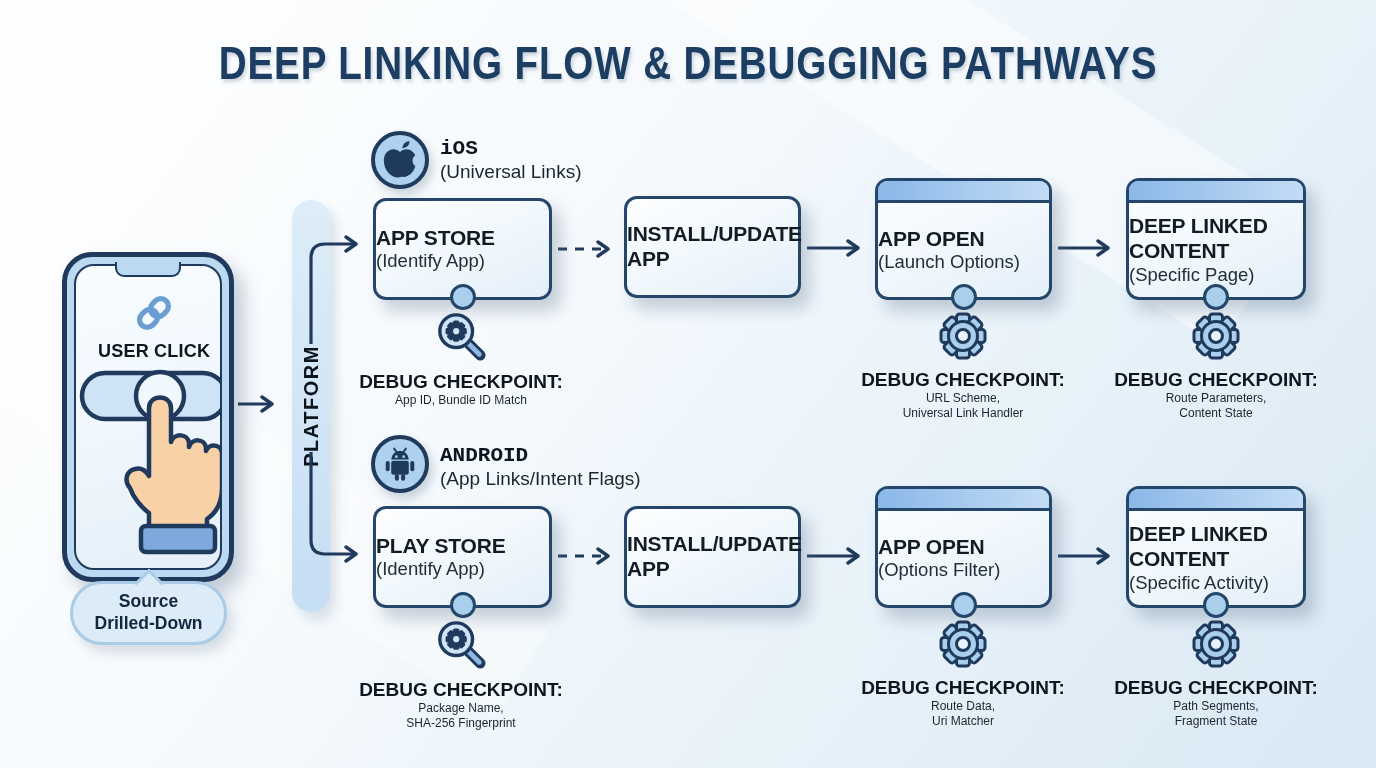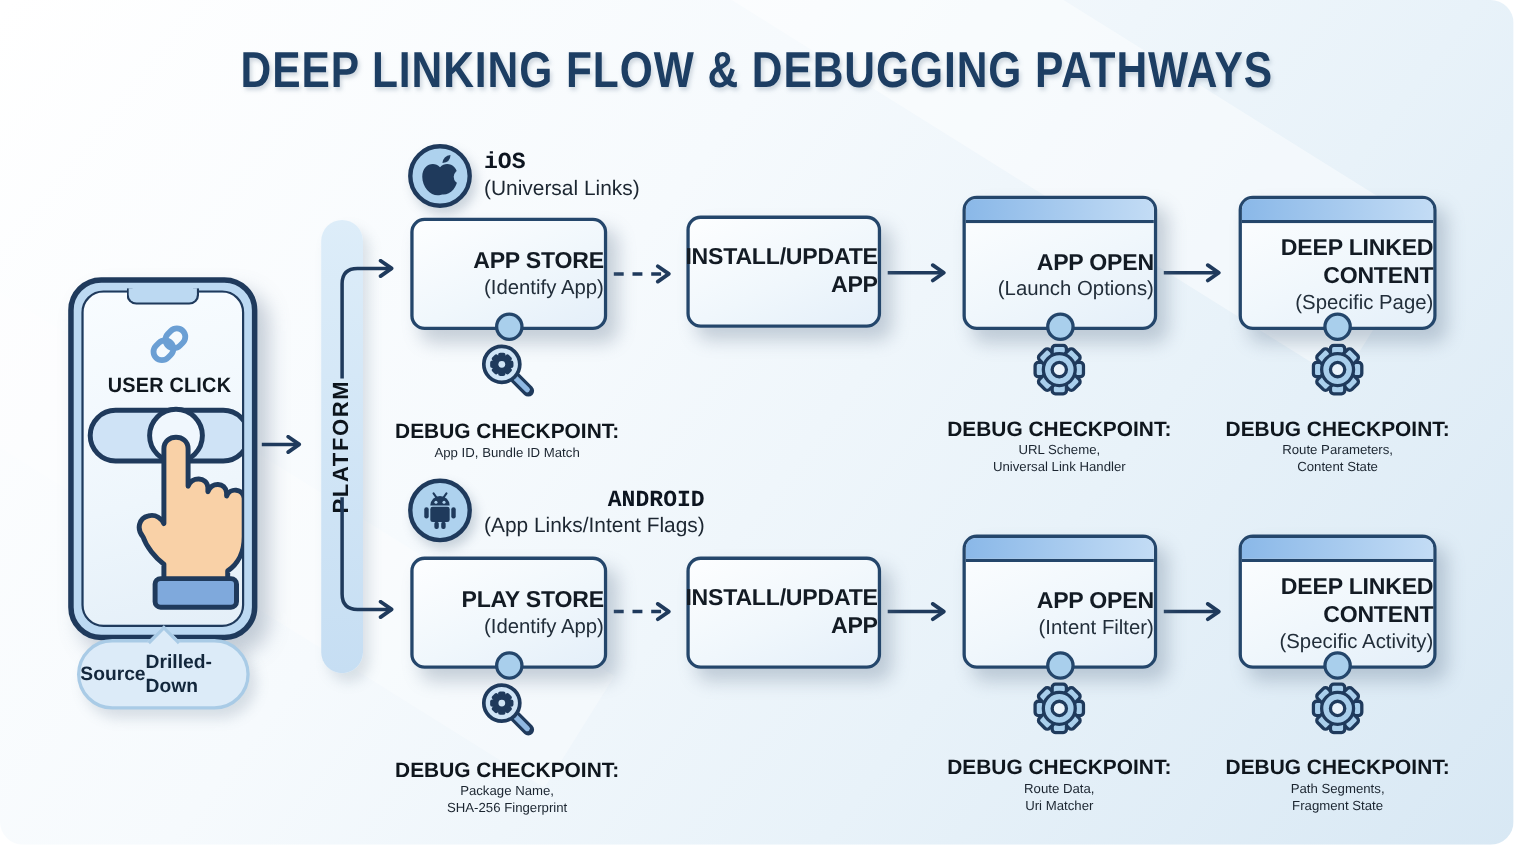--- a/index.html
+++ b/index.html
@@ -1,20 +1,19 @@
 <!DOCTYPE html>
 <html><head>
 <meta charset="utf-8">
 <style>
   html,body{margin:0;padding:0;}
   body{font-family:"Liberation Sans",sans-serif;}
   .canvas{
     position:relative;width:1376px;height:768px;overflow:hidden;
     background:linear-gradient(128deg,#ffffff 0%,#f6fafd 38%,#e8f2f9 68%,#d8e8f4 100%);
-    border-radius:21px;
   }
   .streak{position:absolute;background:rgba(255,255,255,.45);transform:rotate(32deg);pointer-events:none;}
   .streak.s1{width:900px;height:160px;left:430px;top:-40px;}
   .streak.s2{width:700px;height:120px;left:-120px;top:420px;background:rgba(255,255,255,.3);}
 
   .page-title{
     position:absolute;left:0;top:36px;width:100%;text-align:center;
     font-size:46px;font-weight:bold;color:#1d3e63;letter-spacing:1px;
     transform:scaleX(.84);text-shadow:2px 3px 4px rgba(120,140,160,.35);
     margin:0;
@@ -40,21 +39,21 @@
   .userclick{
     font-size:19px;font-weight:bold;color:#10181f;letter-spacing:.2px;margin-top:4px;
     transform:scaleX(.95);
   }
   .tap-svg{margin-top:6px;}
 
   
   .bubble{
     position:absolute;left:70px;top:581px;width:157px;height:64px;box-sizing:border-box;
     background:#dcebf8;border:3px solid #a9cbe6;border-radius:32px;
-    display:flex;flex-direction:row;align-items:center;justify-content:center;
+    display:flex;flex-direction:column;align-items:center;justify-content:center;
     box-shadow:6px 8px 12px rgba(96,118,142,.22);
   }
   .bubble .caret{
     position:absolute;top:-11px;left:50%;width:18px;height:18px;
     transform:translateX(-50%) rotate(45deg);
     background:#dcebf8;border-left:3px solid #a9cbe6;border-top:3px solid #a9cbe6;
   }
   .bubble-line{font-size:17.5px;font-weight:bold;color:#13273c;line-height:1.25;z-index:1;}
 
   
@@ -76,21 +75,21 @@
     box-shadow:4px 6px 10px rgba(96,118,142,.3);
   }
   .plat-label{position:absolute;line-height:1.15;}
   .plat-name{font-size:21px;font-weight:bold;color:#0d1520;font-family:Liberation Mono, monospace;}
   .plat-sub{font-size:19px;color:#1c2631;}
 
   
   .node{
     position:absolute;box-sizing:border-box;border:3.5px solid #24466b;border-radius:13px;
     background:linear-gradient(155deg,#fdfeff 0%,#f0f7fc 55%,#e4eff9 100%);
-    display:flex;flex-direction:column;align-items:flex-end;justify-content:center;
+    display:flex;flex-direction:column;align-items:flex-start;justify-content:center;
     box-shadow:9px 11px 16px rgba(96,118,142,.33);z-index:3;
   }
   .node .win-header{
     position:absolute;left:0;top:0;right:0;height:19px;
     border-bottom:3px solid #24466b;border-radius:9px 9px 0 0;
     background:linear-gradient(90deg,#8ab8e8,#c3dcf5);
   }
   .node.windowed{padding-top:22px;}
   .node-title{font-size:21px;font-weight:bold;color:#131b24;letter-spacing:-.2px;line-height:1.18;text-align:center;}
   .node-sub{font-size:18.5px;color:#222e3a;line-height:1.2;text-align:center;}
@@ -98,21 +97,21 @@
     position:absolute;left:50%;bottom:-13px;transform:translateX(-50%);
     width:20px;height:20px;box-sizing:content-box;border-radius:50%;
     background:#a9cfec;border:3.5px solid #24466b;z-index:4;
   }
 
   
   .debug{
     position:absolute;width:240px;display:flex;flex-direction:column;align-items:center;
     text-align:center;z-index:3;
   }
-  .debug-title{font-size:19px;font-weight:bold;color:#0f161d;margin-top:20px;}
+  .debug-title{font-size:19px;font-weight:bold;color:#0f161d;margin-top:9px;}
   .debug-line{font-size:12px;color:#1b2530;line-height:1.22;}
 
   svg{display:block;}
   .overlay{position:absolute;left:0;top:0;z-index:2;pointer-events:none;}
 </style>
 </head>
 <body>
 
 <div class="canvas">
 
@@ -194,21 +193,21 @@
         <rect x="18" y="25.5" width="24" height="19" rx="3"></rect>
         <rect x="10.5" y="26" width="5.5" height="14" rx="2.7"></rect>
         <rect x="44" y="26" width="5.5" height="14" rx="2.7"></rect>
         <rect x="23" y="44" width="5.5" height="9" rx="2.5"></rect>
         <rect x="31.5" y="44" width="5.5" height="9" rx="2.5"></rect>
       </g>
       <circle cx="25" cy="20" r="1.9" fill="#aed2ee"></circle>
       <circle cx="35" cy="20" r="1.9" fill="#aed2ee"></circle>
     </svg>
   </div>
-  <div class="plat-label" style="left:440px;top:444px;text-align:right;">
+  <div class="plat-label" style="left:440px;top:444px;">
     <div class="plat-name">ANDROID</div>
     <div class="plat-sub">(App Links/Intent Flags)</div>
   </div>
 
   <div class="node" style="left:373px;top:198px;width:179px;height:102px;">
     <div class="node-title">APP STORE</div>
     <div class="node-sub">(Identify App)</div>
     <span class="dot"></span>
   </div>
 
@@ -239,21 +238,21 @@
   </div>
 
   <div class="node" style="left:624px;top:506px;width:177px;height:102px;">
     <div class="node-title">INSTALL/UPDATE</div>
     <div class="node-title">APP</div>
   </div>
 
   <div class="node windowed" style="left:875px;top:486px;width:177px;height:122px;">
     <div class="win-header"></div>
     <div class="node-title">APP OPEN</div>
-    <div class="node-sub">(Intent Filter)</div>
+    <div class="node-sub">(Options Filter)</div>
     <span class="dot"></span>
   </div>
 
   <div class="node windowed" style="left:1126px;top:486px;width:180px;height:122px;">
     <div class="win-header"></div>
     <div class="node-title">DEEP LINKED</div>
     <div class="node-title">CONTENT</div>
     <div class="node-sub">(Specific Activity)</div>
     <span class="dot"></span>
   </div>

